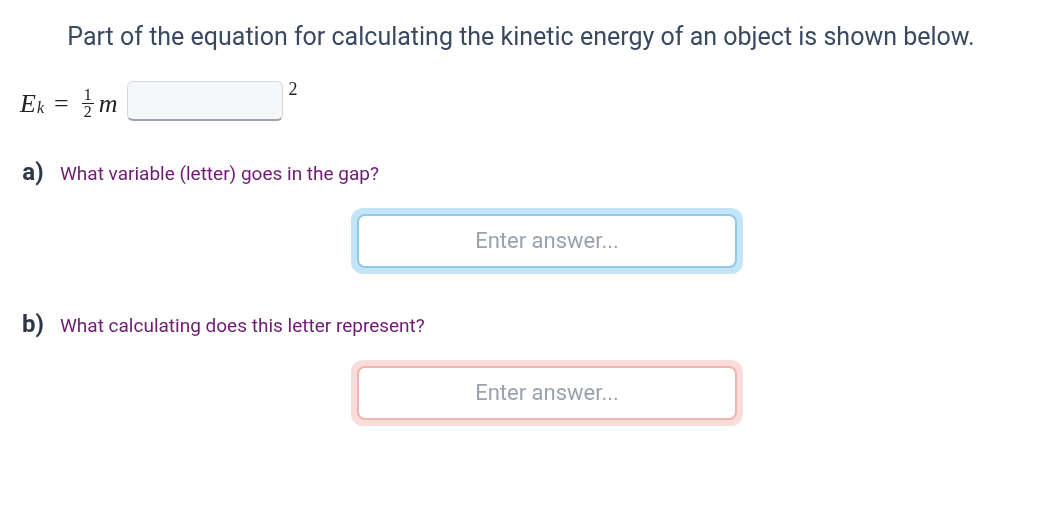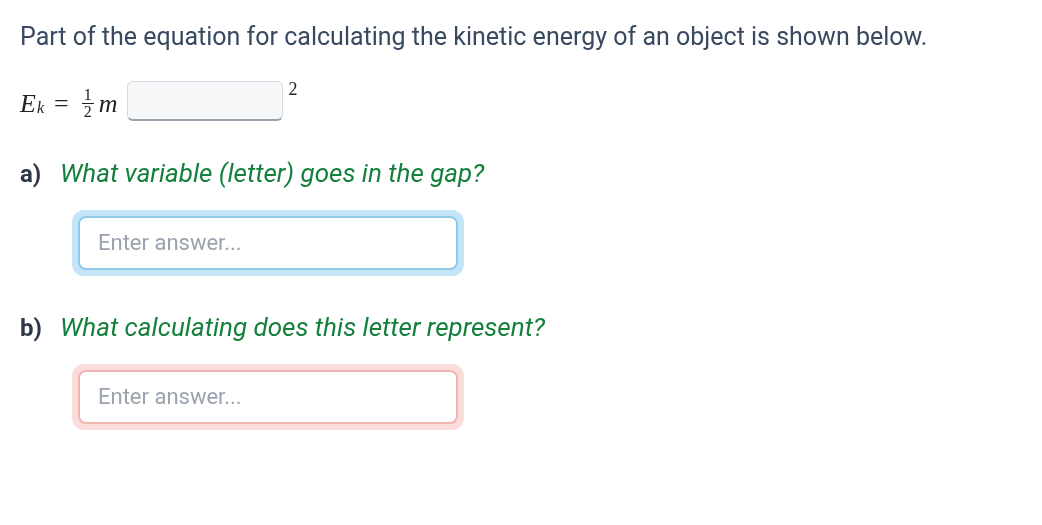--- a/index.html
+++ b/index.html
@@ -1,15 +1,15 @@
 <!DOCTYPE html>
 <html><head>
   <meta charset="utf-8">
   <style>
-    * { box-sizing: border-box; margin: 0; padding: 0; }
+    * { box-sizing: border-box; margin: 0; padding: 0; text-align: center; }
     body {
       font-family: -apple-system, BlinkMacSystemFont, "Segoe UI", Roboto, Helvetica, Arial, sans-serif;
       background: #fff;
       color: #2d3748;
       padding: 20px 20px 30px 20px;
       width: 1042px;
     }
     .intro {
       font-size: 25px;
       color: #384960;
@@ -70,23 +70,22 @@
       gap: 14px;
       margin-bottom: 22px;
     }
     .q-label {
       font-weight: 700;
       font-size: 24px;
       color: #2d3748;
       min-width: 26px;
     }
     .q-text {
-      font-size: 26px;
-      color: #15803d;
-      font-style: italic;
+      font-size: 19px;
+      color: #701a75;
     }
     .answer-wrap {
       margin-left: 52px;
       padding: 6px;
       border-radius: 12px;
       display: inline-block;
     }
     .answer-wrap.blue { background: rgba(123, 198, 237, 0.45); }
     .answer-wrap.red  { background: rgba(245, 180, 175, 0.45); }
     .answer-input {

